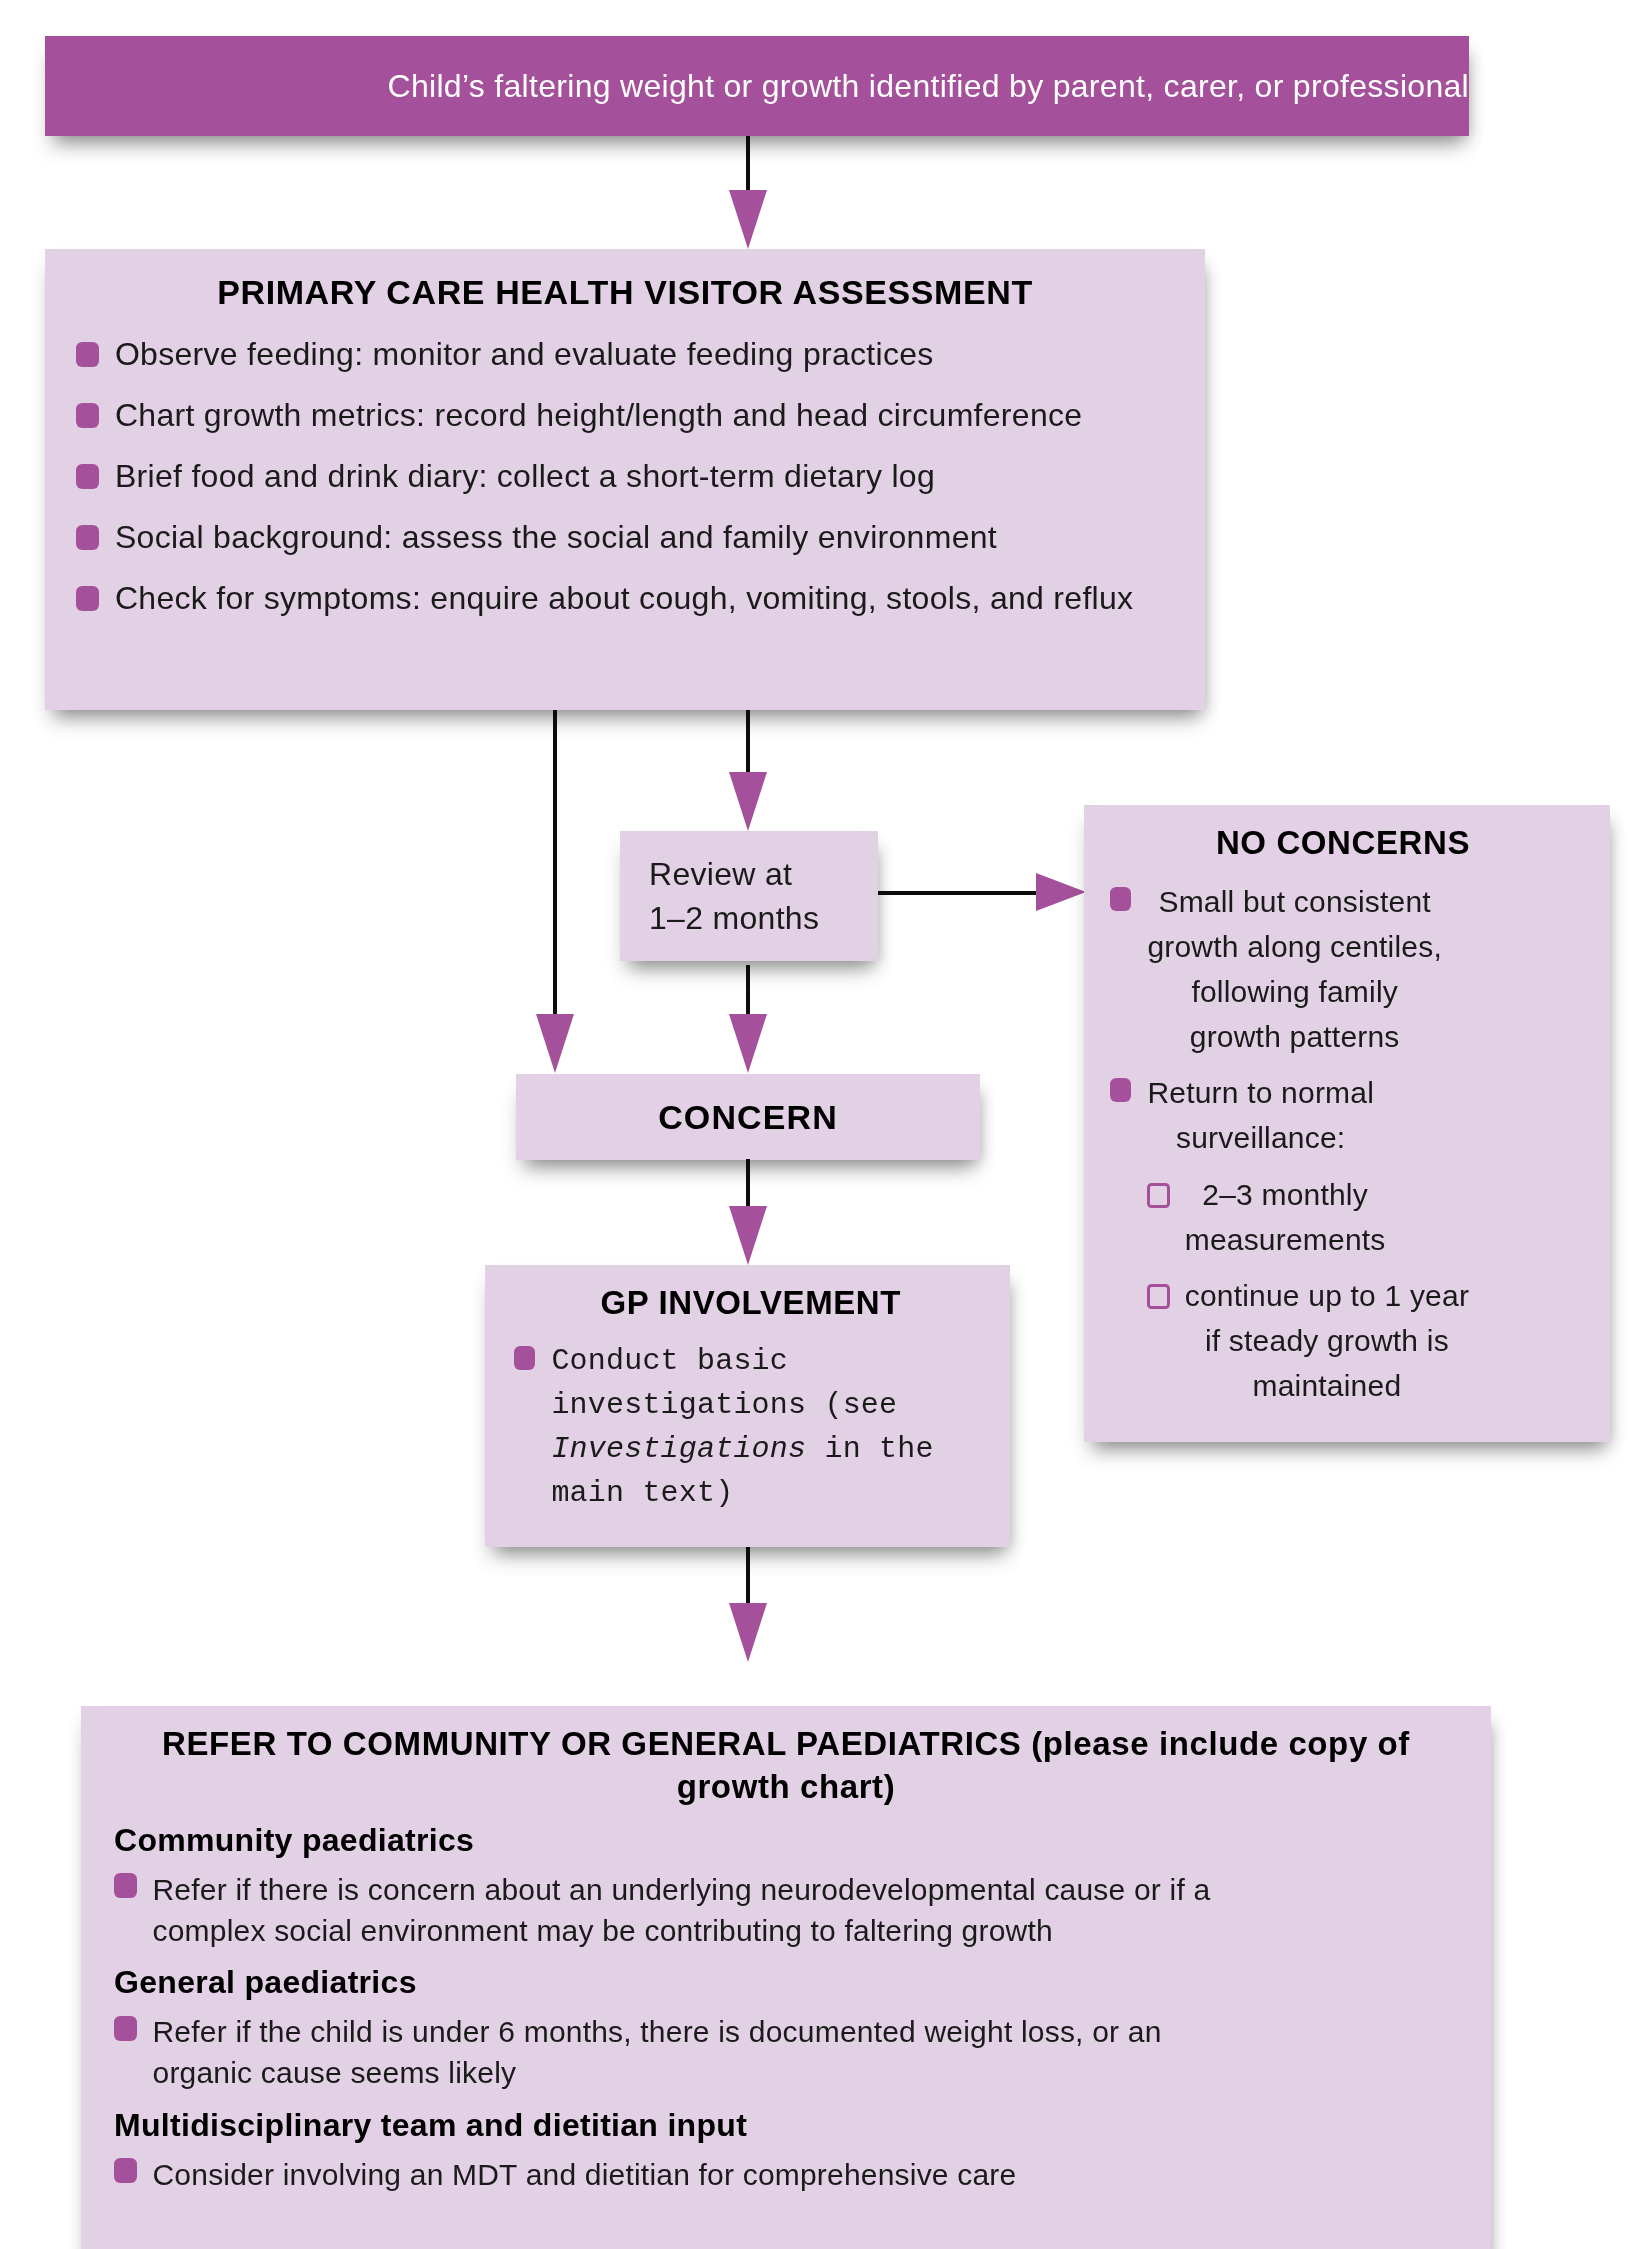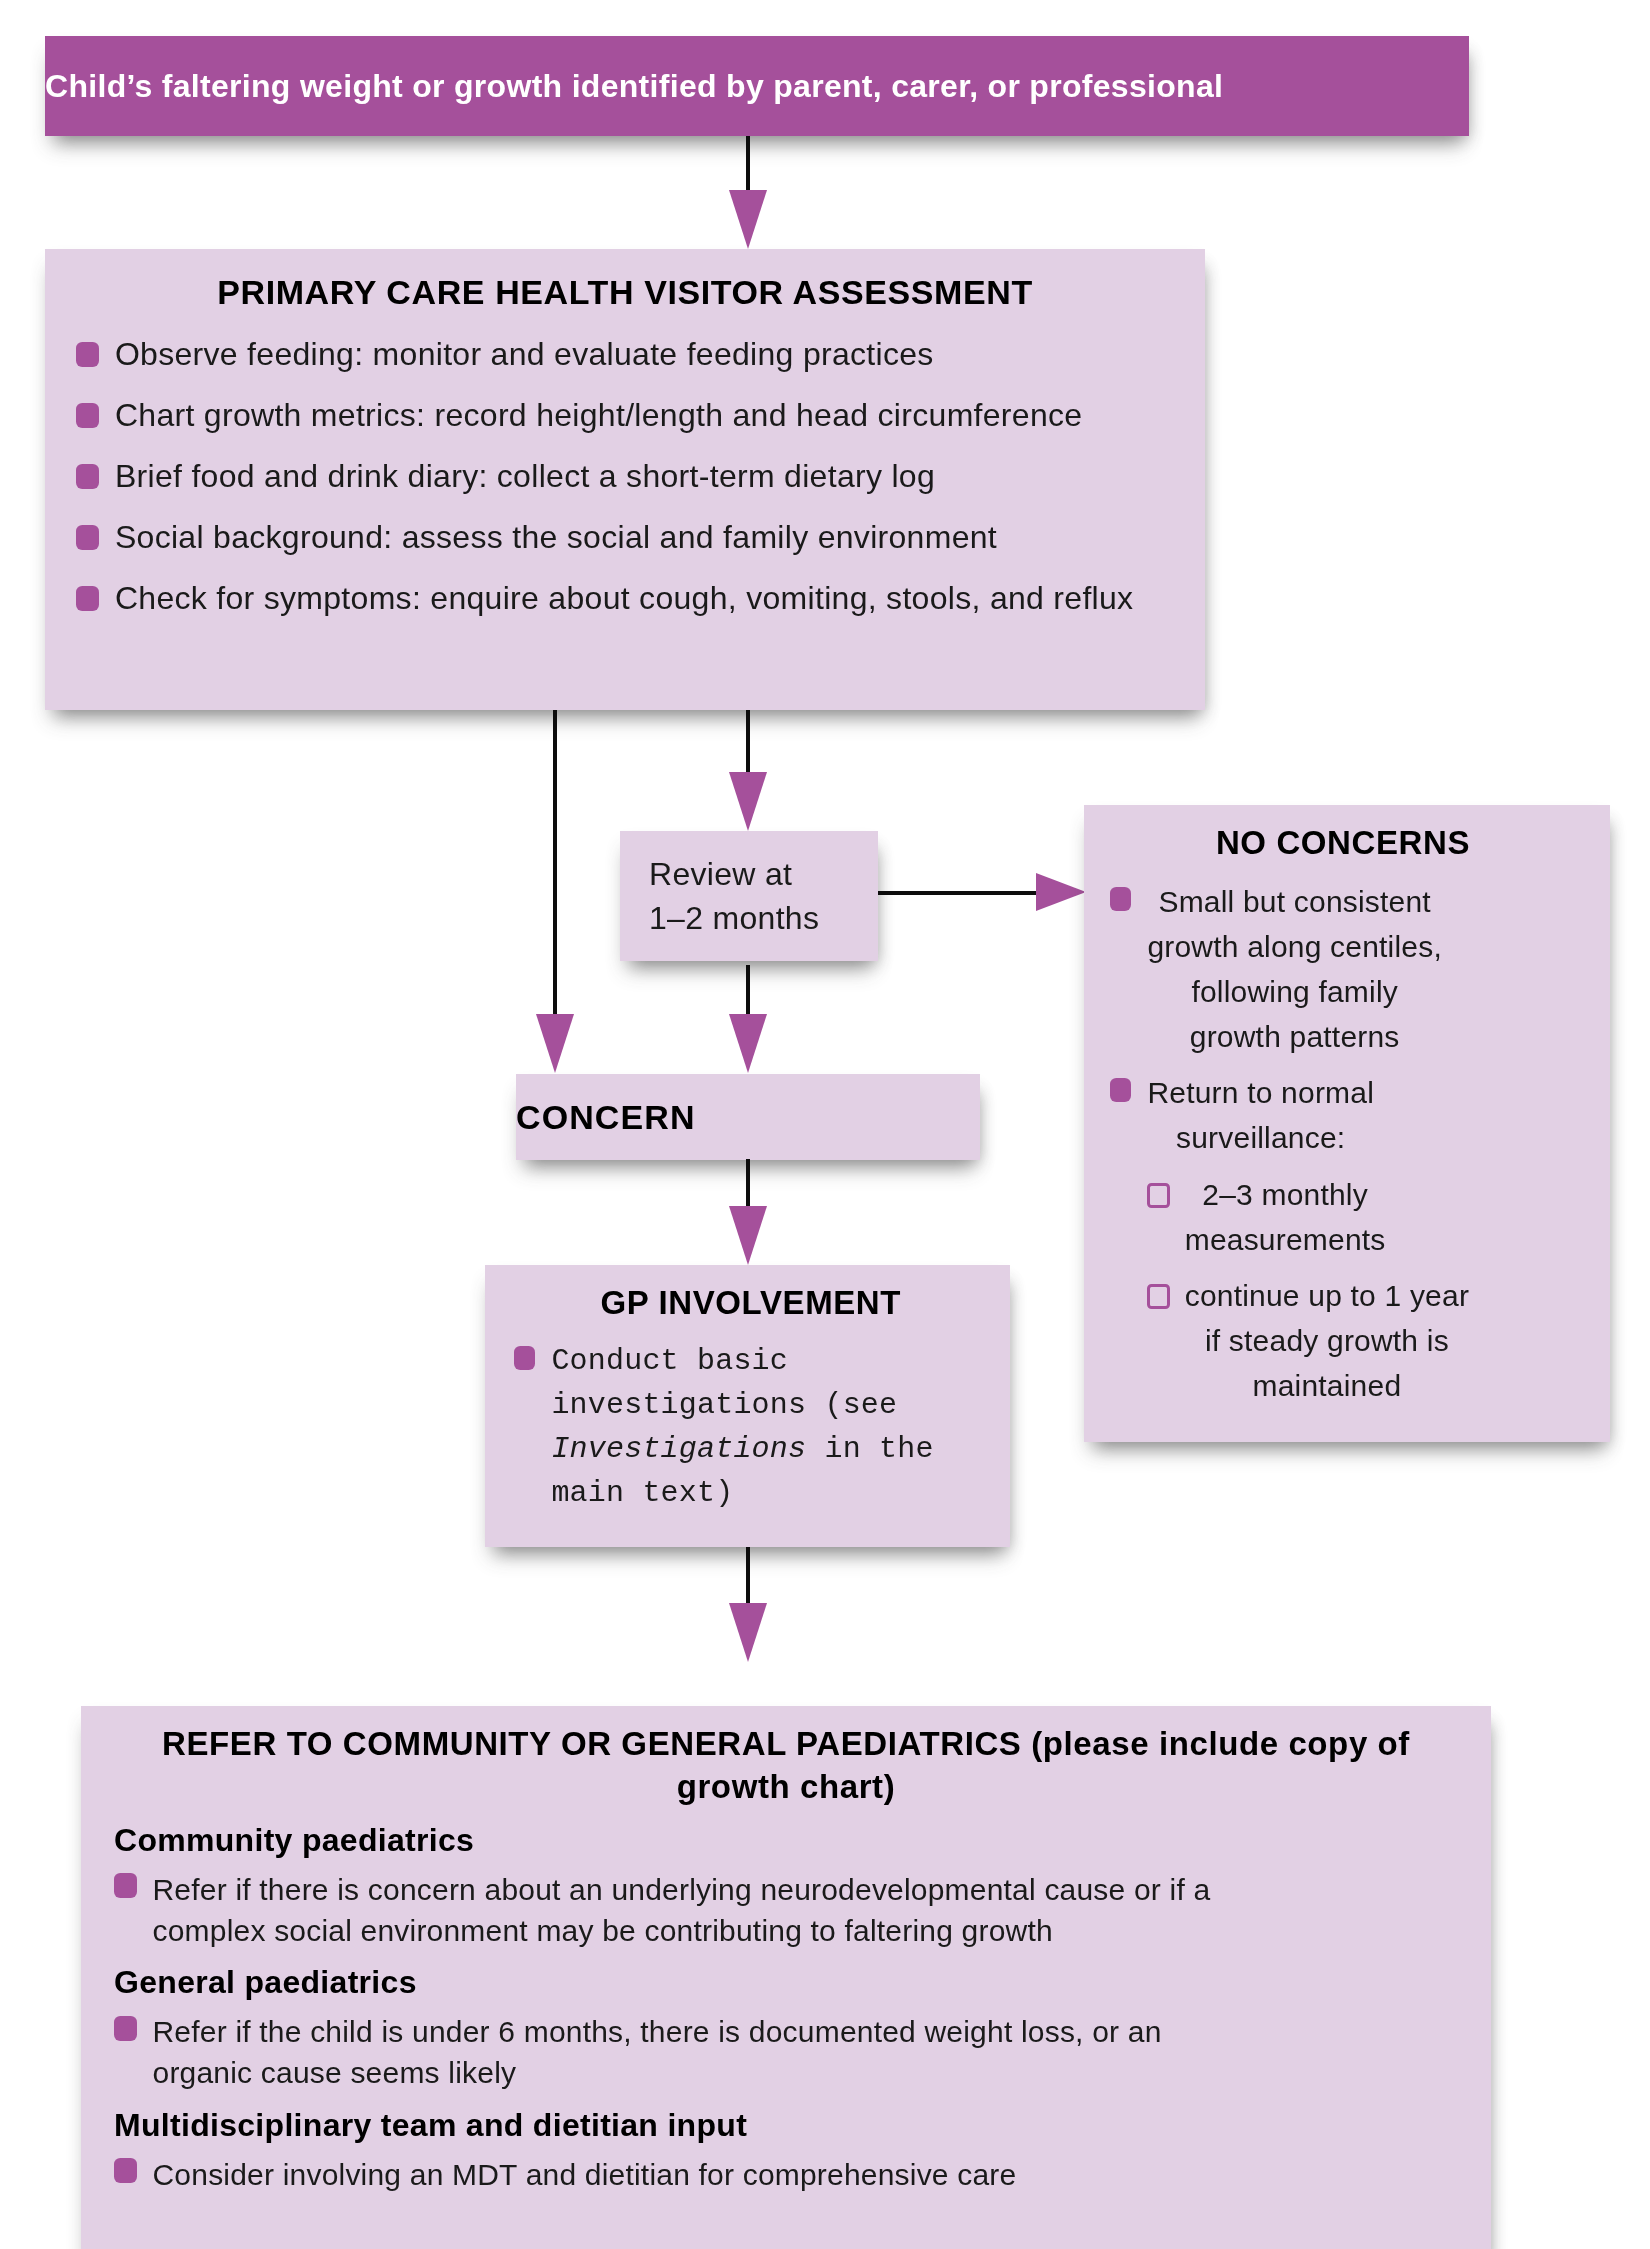--- a/index.html
+++ b/index.html
@@ -19,22 +19,22 @@
   }
   .node{
     position:absolute;
     background:var(--box-bg);
     box-shadow:0 13.5px 19px -5.6px rgba(60,60,60,.45), 8px 10px 14.7px -8px rgba(60,60,60,.30);
     box-sizing:border-box;
   }
   .banner{
     background:var(--accent);
     color:#ffffff;
-    display:flex;align-items:center;justify-content:flex-start;
-    font-size:32px;font-weight:bold;letter-spacing:0.3px;white-space:nowrap;
+    display:flex;align-items:center;justify-content:flex-end;
+    font-size:32px;font-weight:normal;letter-spacing:0.3px;white-space:nowrap;
   }
   .vline,.hline{position:absolute;background:#0d0d0d;}
   .arrow-down{
     position:absolute;width:0;height:0;
     border-left:19px solid transparent;border-right:19px solid transparent;
     border-top:59px solid var(--accent);
   }
   .arrow-right{
     position:absolute;width:0;height:0;
     border-top:19px solid transparent;border-bottom:19px solid transparent;
@@ -65,21 +65,21 @@
   }
   
   .nc-title{font-size:33px;margin:19px 0 17px 0;}
   .nc .txt{font-size:30px;line-height:45px;letter-spacing:0.2px;text-align:center;}
   .nc .bullet-row{margin-bottom:11.3px;}
   .nc .sq{width:21.4px;height:24px;margin-top:8px;}
   .nc-sub{margin-left:37px;}
   .nc-sub .osq{margin-top:11.3px;}
   
   .concern{
-    display:flex;align-items:center;
+    display:flex;align-items:center;justify-content:center;
     font-size:34px;font-weight:bold;color:#000;letter-spacing:1.1px;
   }
   
   .gp-title{font-size:33px;margin:19px 0 17px 0;}
   .gp .txt{font-size:30px;line-height:44px;letter-spacing:0.2px;font-family:Liberation Mono, monospace;}
   .gp .sq{width:21.4px;height:24px;margin-top:6.8px;}
   
   .refer-title{font-size:33px;line-height:43px;margin:16px 0 12.4px 0;}
   .refer-heading{font-size:32px;font-weight:bold;color:#000;margin:13.5px 0 10px 0;letter-spacing:0.3px;}
   .refer .txt{font-size:30px;line-height:41px;letter-spacing:0.2px;}

